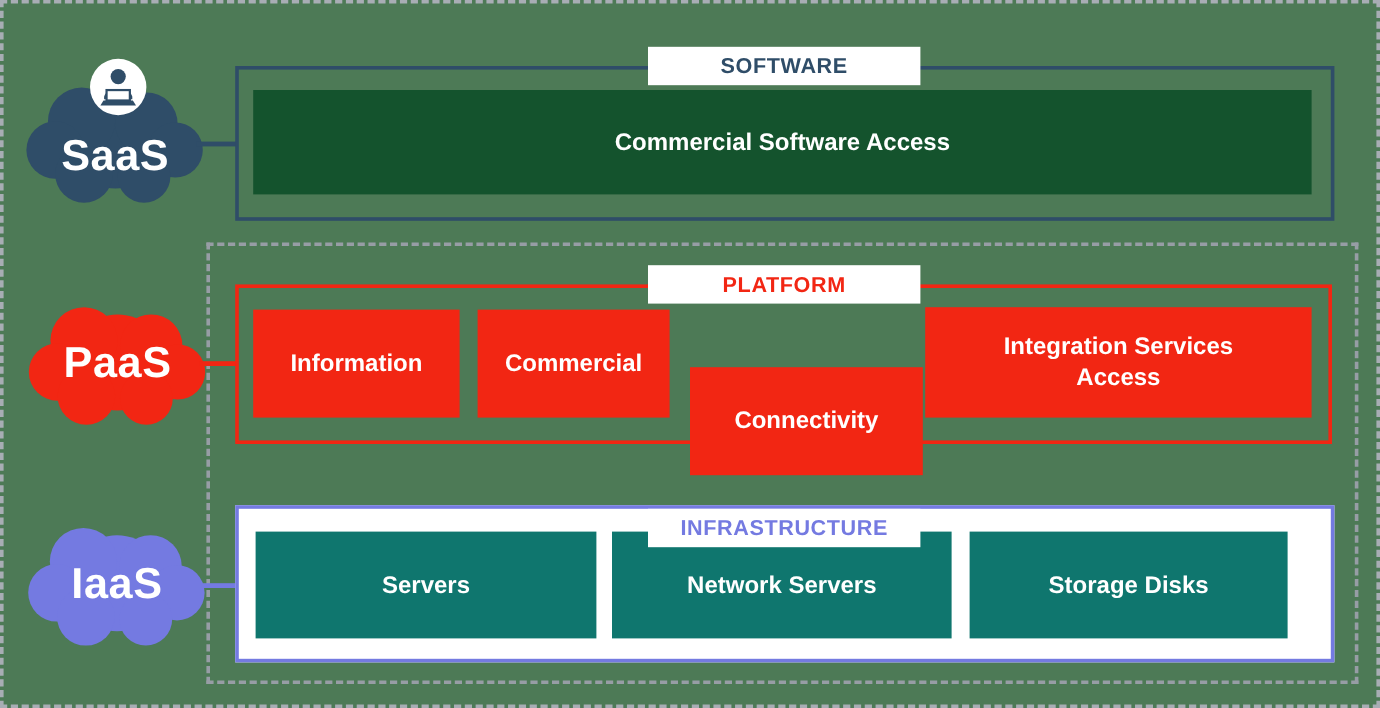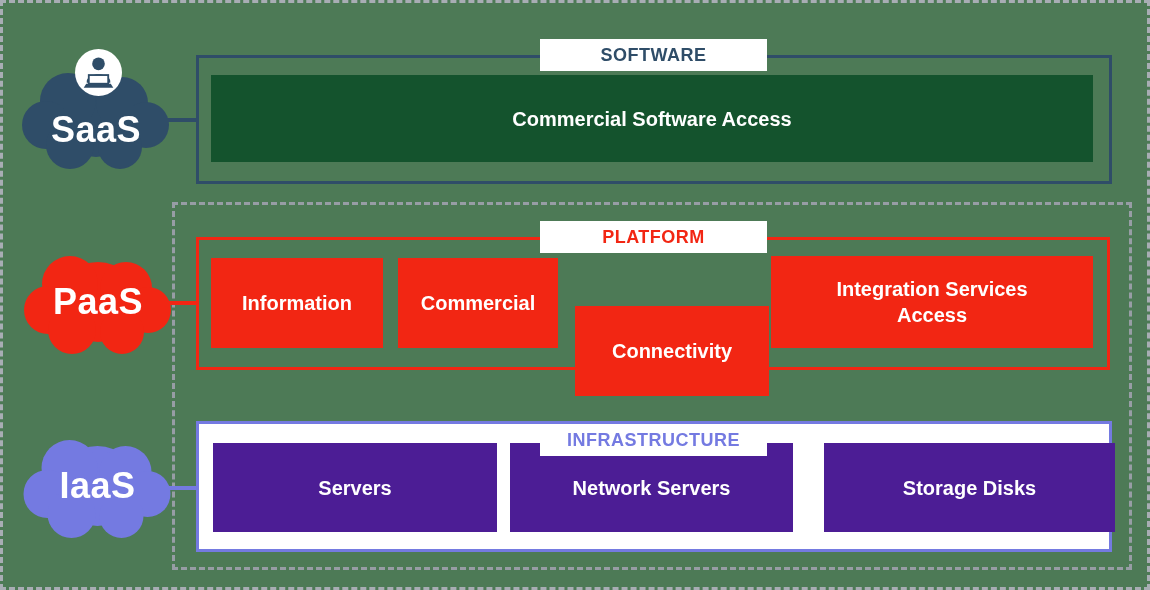--- a/index.html
+++ b/index.html
@@ -52,29 +52,29 @@
   .tab-infra{top:424px;color:#747ae1;}
   
   .box{
     position:absolute;
     display:flex;align-items:center;justify-content:center;
     color:#fff;font-weight:bold;font-size:20px;text-align:center;
     box-sizing:border-box;line-height:1.3;
   }
   .navy{background:#14532d;justify-content:center;}
   .red{background:#f22613;}
-  .purple{background:#4c1d95;}
+  .purple{background:#0f766e;}
   .commercial{left:211px;top:75px;width:882px;height:87px;}
   .information{left:211px;top:258px;width:172px;height:90px;}
   .messaging{left:398px;top:258px;width:160px;height:90px;}
   .connectivity{left:575px;top:258px;width:194px;height:90px;margin-top:48px;}
   .integration{left:771px;top:256px;width:322px;height:92px;padding:0 40px;text-align:center;}
   .servers{left:213px;top:443px;width:284px;height:89px;}
   .network{left:510px;top:443px;width:283px;height:89px;}
-  .storage{left:808px;top:443px;width:291px;height:89px;margin-left:16px;}
+  .storage{left:808px;top:443px;width:265px;height:89px;}
 </style>
 </head>
 <body>
 
 <div class="canvas">
 
   <div class="marquee"></div>
 
   <div class="dashed-group"></div>
 

